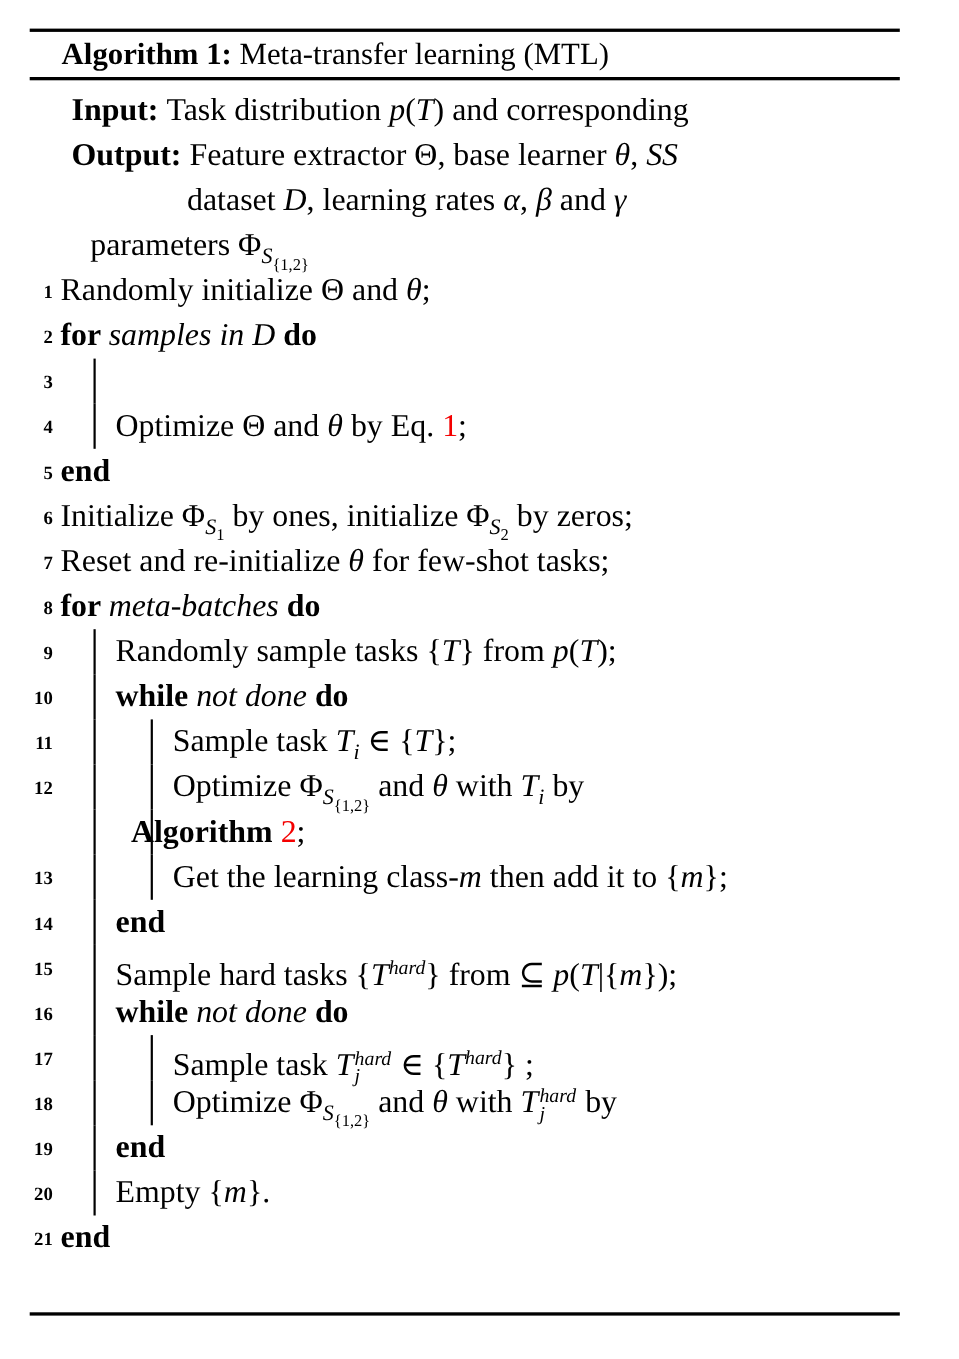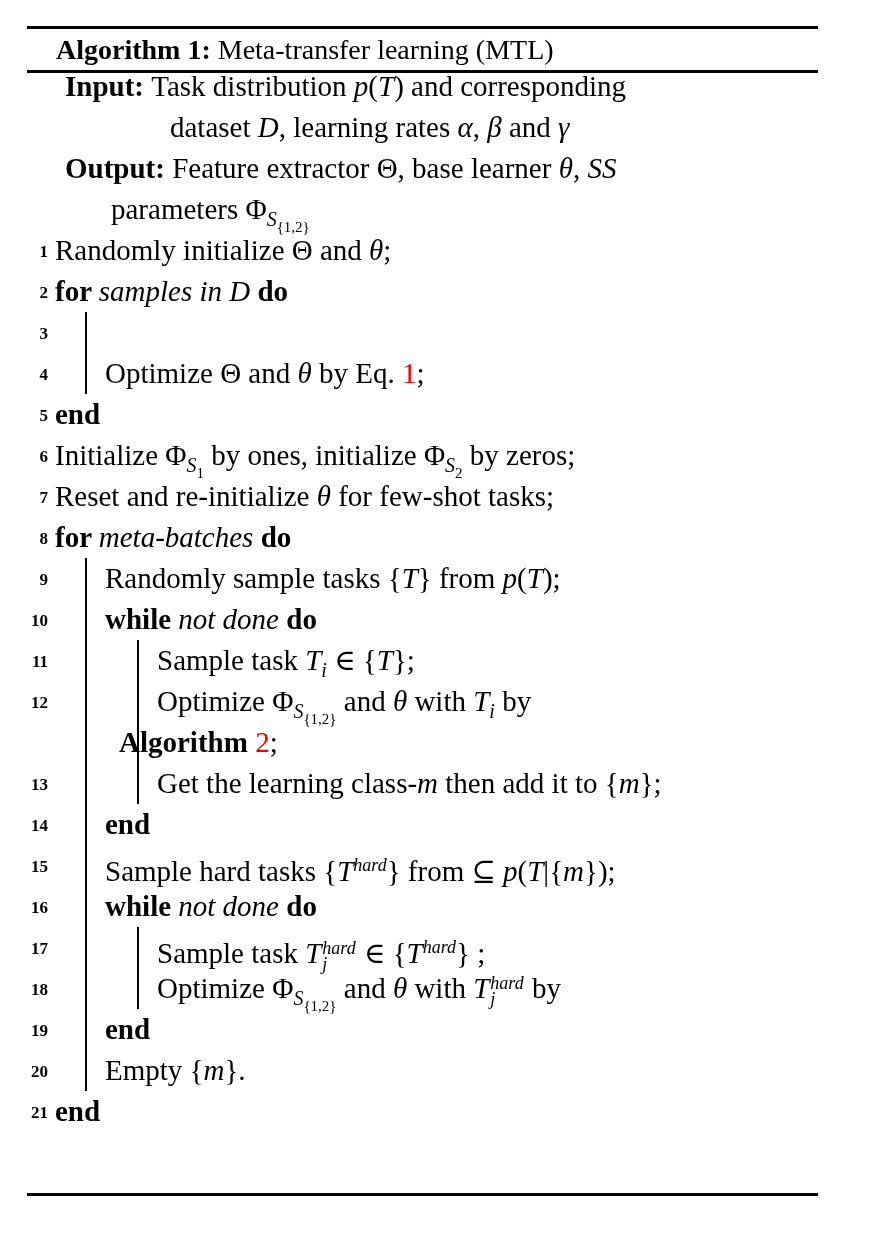--- a/index.html
+++ b/index.html
@@ -12,31 +12,31 @@
     color:#000;
   }
   .rule{position:absolute;left:27px;width:791px;background:#000;}
   .rule.top{top:26px;height:3px;}
   .rule.mid{top:70px;height:3px;}
   .rule.bottom{top:1193px;height:3px;}
   .caption{
     position:absolute;left:56px;top:29px;
     font-size:28px;line-height:41px;white-space:nowrap;
   }
-  .content{position:absolute;left:0;top:66px;width:816px;text-decoration:underline;}
+  .content{position:absolute;left:0;top:80px;width:816px;text-decoration:underline;}
   .row{
     position:relative;height:41px;
     font-size:29px;line-height:41px;
     white-space:nowrap;
   }
   .row .text{display:inline-block;}
   
   .pad-kw  .text{padding-left:65px;}
   .pad-c1  .text{padding-left:170px;}
-  .pad-c2  .text{padding-left:111px;}
+  .pad-c2  .text{padding-left:82px;}
   
   .lvl0 .text{padding-left:55px;}
   .lvl1 .text{padding-left:105px;}
   .lvl2 .text{padding-left:157px;text-align:right;}
   .cont .text{padding-left:119px;}
   
   .bar{position:absolute;top:0;bottom:0;width:2px;background:#000;}
   .b1{left:85px;}
   .b2{left:137px;}
   
@@ -58,22 +58,22 @@
 </style>
 </head>
 <body>
 
 <div class="rule top"></div>
 <div class="caption"><span class="b">Algorithm 1:</span><span> Meta-transfer learning (MTL)</span></div>
 <div class="rule mid"></div>
 <div class="content">
   <div id="io-block">
       <div class="row pad-kw"><span class="text"><span class="b">Input: </span><span>Task distribution </span><span class="i">p</span><span>(</span><span class="cal">T</span><span>)</span><span> and corresponding</span></span></div>
+      <div class="row pad-kw"><span class="text"><span class="b">Output: </span><span>Feature extractor Θ, base learner </span><span class="i">θ</span><span>, </span><span class="i">SS</span></span></div>
       <div class="row pad-c1"><span class="text"><span>dataset </span><span class="cal">D</span><span>, learning rates </span><span class="i">α</span><span>, </span><span class="i">β</span><span> and </span><span class="i">γ</span></span></div>
-      <div class="row pad-kw"><span class="text"><span class="b">Output: </span><span>Feature extractor Θ, base learner </span><span class="i">θ</span><span>, </span><span class="i">SS</span></span></div>
       <div class="row pad-c2"><span class="text"><span>parameters </span><span>Φ</span><span class="sub i">S</span><span class="subsub">{1,2}</span></span></div>
     </div>
   <div id="line-block">
       <div class="row lvl0"><span class="num">1</span><span class="text"><span>Randomly initialize Θ and </span><span class="i">θ</span><span>;</span></span></div>
       <div class="row lvl0"><span class="num">2</span><span class="text"><span class="b">for </span><span class="i">samples in </span><span class="cal">D</span><span> </span><span class="b">do</span></span></div>
       <div class="row lvl1"><div class="bar b1"></div><span class="num">3</span></div>
       <div class="row lvl1"><div class="bar b1"></div><span class="num">4</span><span class="text"><span>Optimize Θ and </span><span class="i">θ</span><span> by Eq. </span><span class="r">1</span><span>;</span></span></div>
       <div class="row lvl0"><span class="num">5</span><span class="text"><span class="b">end</span></span></div>
       <div class="row lvl0"><span class="num">6</span><span class="text"><span>Initialize </span><span>Φ</span><span class="sub i">S</span><span class="subsub">1</span><span> by ones, initialize </span><span>Φ</span><span class="sub i">S</span><span class="subsub">2</span><span> by zeros;</span></span></div>
       <div class="row lvl0"><span class="num">7</span><span class="text"><span>Reset and re-initialize </span><span class="i">θ</span><span> for few-shot tasks;</span></span></div>

